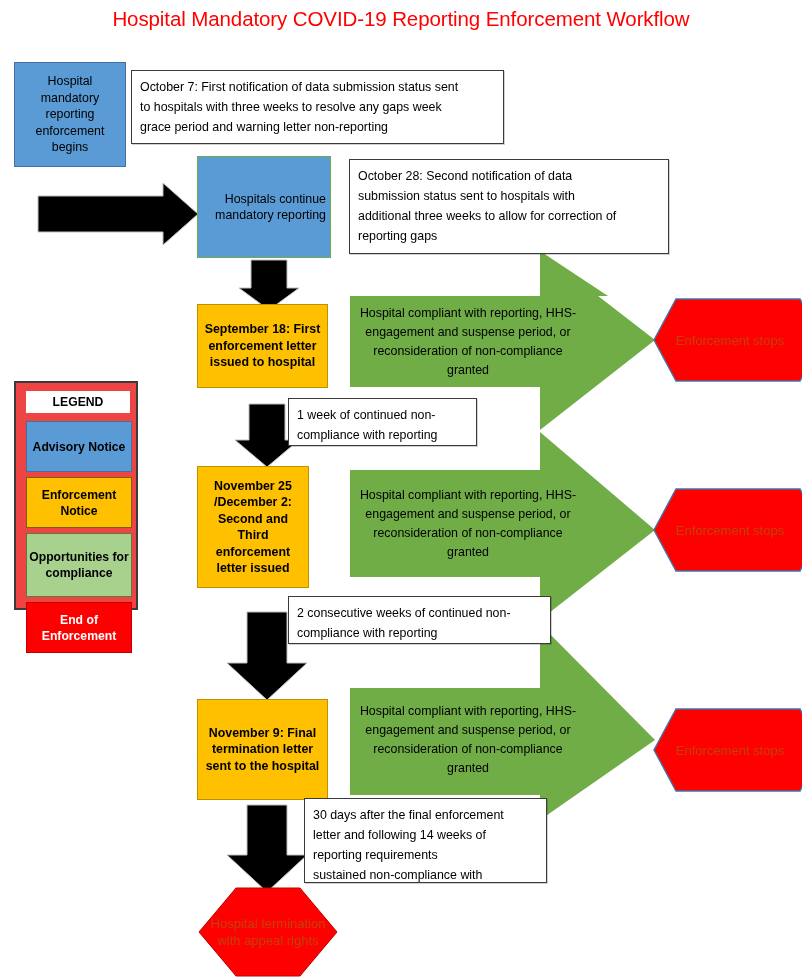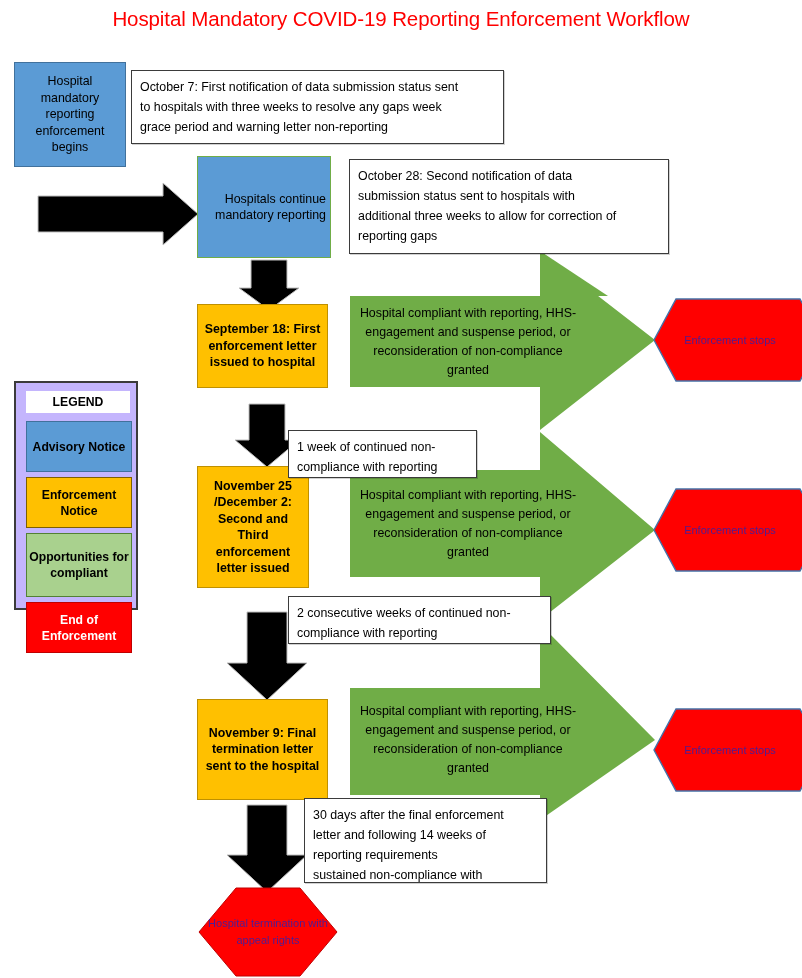--- a/index.html
+++ b/index.html
@@ -58,21 +58,21 @@
     align-items:flex-start;
     padding:6px 8px 0 8px;
     color:#000000;
     box-shadow:1px 1px 0 rgba(0,0,0,.18);
   }
   .note-box .ln{display:block;white-space:nowrap;}
 
   
   #legend{
     left:14px; top:381px; width:124px; height:229px;
-    background:#c4b5fd;
+    background:#ef4444;
     border:2px solid #3B3B3B;
   }
   .legend-row{
     position:absolute;
     left:10px; width:104px;
     display:flex;align-items:center;justify-content:center;
     text-align:center;
     font-size:12.2px;
     line-height:16px;
     font-weight:700;
@@ -82,22 +82,22 @@
   #lg-enf{background:#FFC000;border:1.2px solid #7F6000;color:#000;}
   #lg-opp{background:#A9D18E;border:1.2px solid #538135;color:#000;}
   #lg-end{background:#FF0000;border:1.2px solid #C00000;color:#FFFFFF;}
 
   
   #shapes{position:absolute;left:0;top:0;width:802px;height:978px;}
   .hex-label{
     position:absolute;
     display:flex;align-items:center;justify-content:center;
     text-align:center;
-    color:#4c1d95;
-    font-size:11px;
+    color:#c2410c;
+    font-size:13px;
     line-height:17px;
     pointer-events:none;
   }
   .arrow-label{
     position:absolute;
     display:flex;align-items:center;justify-content:center;
     text-align:center;
     color:#000000;
     font-size:12.4px;
     line-height:19px;
@@ -169,21 +169,21 @@
 
   <div class="abs note-box" id="note-oct28" style="left:349px;top:159px;width:320px;height:95px;">
     <div>
       <span class="ln"> October 28: Second notification of data</span>
       <span class="ln">submission status sent to hospitals with</span>
       <span class="ln">additional three weeks to allow for correction of</span>
       <span class="ln">reporting gaps</span>
     </div>
   </div>
 
-  <div class="abs note-box" id="note-1week" style="left:288px;top:430px;width:189px;height:48px;">
+  <div class="abs note-box" id="note-1week" style="left:288px;top:398px;width:189px;height:48px;">
     <div>
       <span class="ln">1 week of continued non-</span>
       <span class="ln">compliance with reporting</span>
     </div>
   </div>
 
   <div class="abs note-box" id="note-2weeks" style="left:288px;top:596px;width:263px;height:48px;">
     <div>
       <span class="ln">2 consecutive weeks of continued non-</span>
       <span class="ln">compliance with reporting</span>
@@ -199,18 +199,18 @@
     </div>
   </div>
 
   <div class="abs" id="legend">
     <div class="legend-row" id="lg-title" style="top:8px;height:22px;">LEGEND</div>
 
     <div class="legend-row" id="lg-advisory" style="top:38px;height:49px;">Advisory Notice</div>
 
     <div class="legend-row" id="lg-enf" style="top:94px;height:49px;">Enforcement Notice</div>
 
-    <div class="legend-row" id="lg-opp" style="top:150px;height:62px;">Opportunities for compliant</div>
+    <div class="legend-row" id="lg-opp" style="top:150px;height:62px;">Opportunities for compliance</div>
 
     <div class="legend-row" id="lg-end" style="top:219px;height:49px;">End of Enforcement</div>
   </div>
 
 </div>
 
 </body></html>

